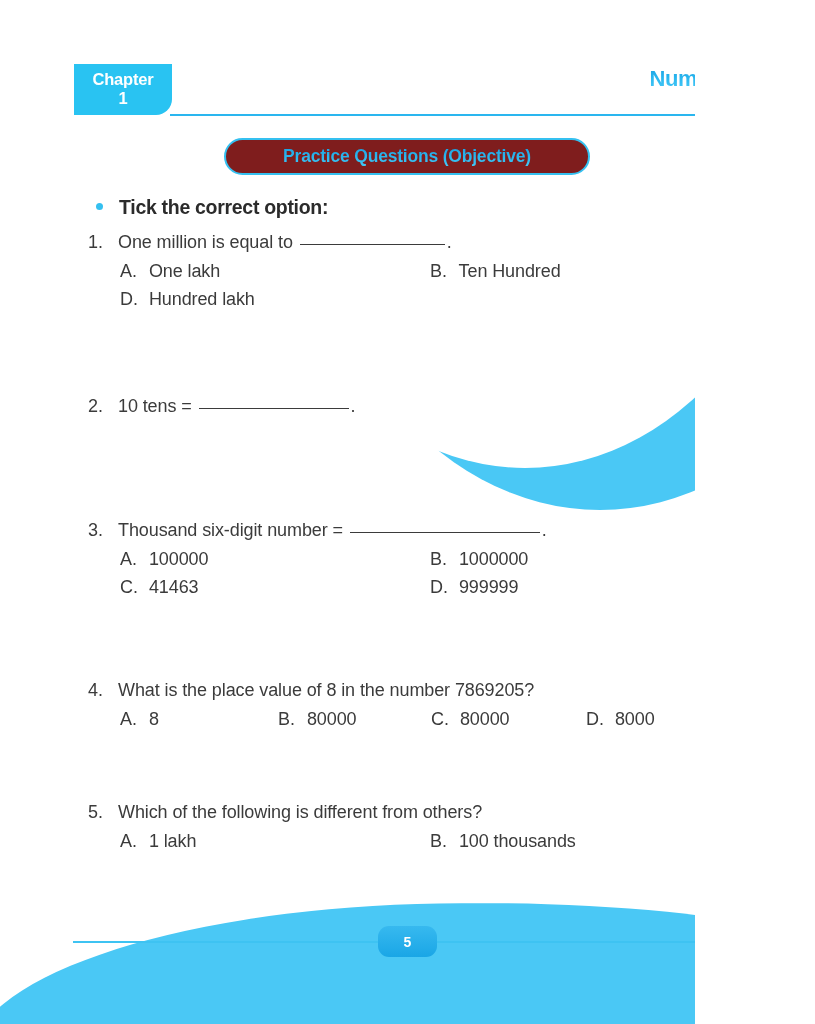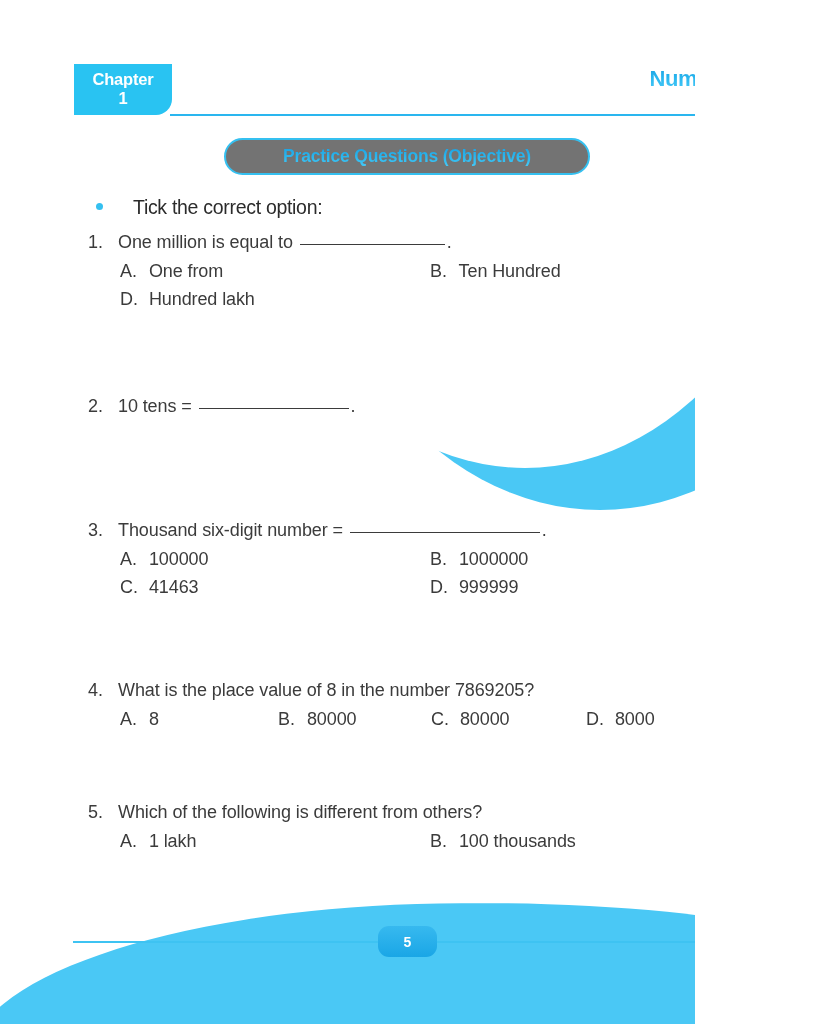--- a/index.html
+++ b/index.html
@@ -133,21 +133,21 @@
   
   .practice-pill {
     position: absolute;
     top: 138px;
     left: 224px;
     width: 366px;
     height: 37px;
     box-sizing: border-box;
     border: 2px solid #35c0f0;
     border-radius: 19px;
-    background: #737373;
+    background: #7f1d1d;
     display: flex;
     align-items: center;
     justify-content: center;
   }
   .practice-pill span {
     font-size: 17.5px;
     font-weight: bold;
     letter-spacing: -0.2px;
     background: linear-gradient(180deg, #1a9fe0 0%, #2ab6ee 50%, #46c9f6 100%);
     -webkit-background-clip: text;
@@ -170,24 +170,23 @@
     border-radius: 50%;
     background: #35c0f0;
     display: inline-block;
     margin-right: 16px;
     position: relative;
     top: -4px;
     flex: none;
   }
   .instruction .itext {
     font-size: 19.5px;
-    font-weight: normal;
+    font-weight: bold;
     color: #2b2b2b;
     letter-spacing: -0.3px;
-    margin-left: 14px;
   }
 
   
   .qblock {
     position: absolute;
     left: 88px;
     width: 660px;
   }
   .qline {
     display: flex;
@@ -296,21 +295,21 @@
     </div>
 
     <div id="questions-root">
         <div class="qblock" style="top: 232px;">
           <div class="qline">
             <span class="qnum">1.</span>
             <span class="qtext"><span>One million is equal to</span><span>&nbsp;</span><span class="blank" style="width: 145px;"></span><span>.</span></span>
           </div>
           <div class="opts two">
             <div class="opt-row">
-              <div class="opt"><span class="lab">A.</span> <span>One from</span></div>
+              <div class="opt"><span class="lab">A.</span> <span>One lakh</span></div>
               <div class="opt"><span class="lab">B.</span> <span>Ten Hundred</span></div>
             </div>
             <div class="opt-row">
               <div class="opt"><span class="lab">D.</span> <span>Hundred lakh</span></div>
             </div>
           </div>
         </div>
         <div class="qblock" style="top: 396px;">
           <div class="qline">
             <span class="qnum">2.</span>

